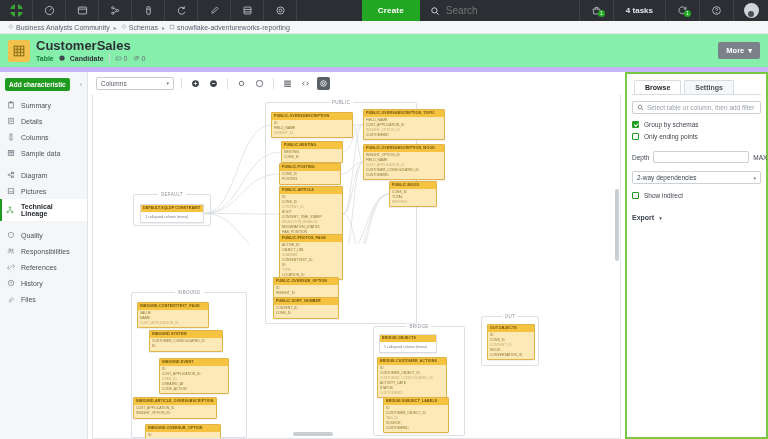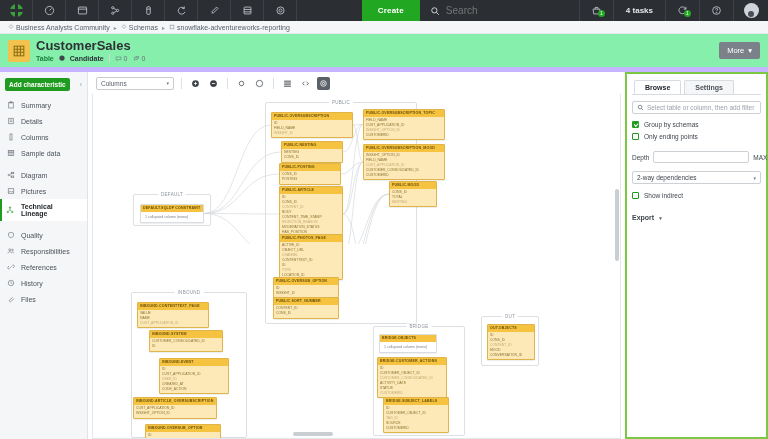--- a/index.html
+++ b/index.html
@@ -96,21 +96,21 @@
   .title-meta .type { color:#1b7f3b; font-weight:bold; }
   .title-meta .cand { font-weight:bold; color:#2c3136; }
   .meta-divider { width:1px;height:8px;background:#d4d8dc; }
   .meta-count { display:flex;align-items:center;gap:2px;color:#6b727a; }
   .title-actions { margin-left:auto; display:flex; align-items:center; gap:5px; }
   .btn-green {
     background:#1f9b1f; color:#fff; font-size:7.5px; font-weight:bold;
     padding:4px 8px; border-radius:2px; display:flex; align-items:center; gap:4px;
   }
   .btn-grey {
-    background:#7b8189; color:#fff; font-size:7.5px; font-weight:normal;
+    background:#7b8189; color:#fff; font-size:7.5px; font-weight:bold;
     padding:4px 8px; border-radius:2px; display:flex; align-items:center; gap:4px;
   }
 
   
   .body { display:flex; height: 367px; }
 
   
   .sidebar {
     width: 88px; background:#f4f6f8; border-right:1px solid #e0e4e8;
     display:flex; flex-direction:column; padding-top:6px; position:relative;

